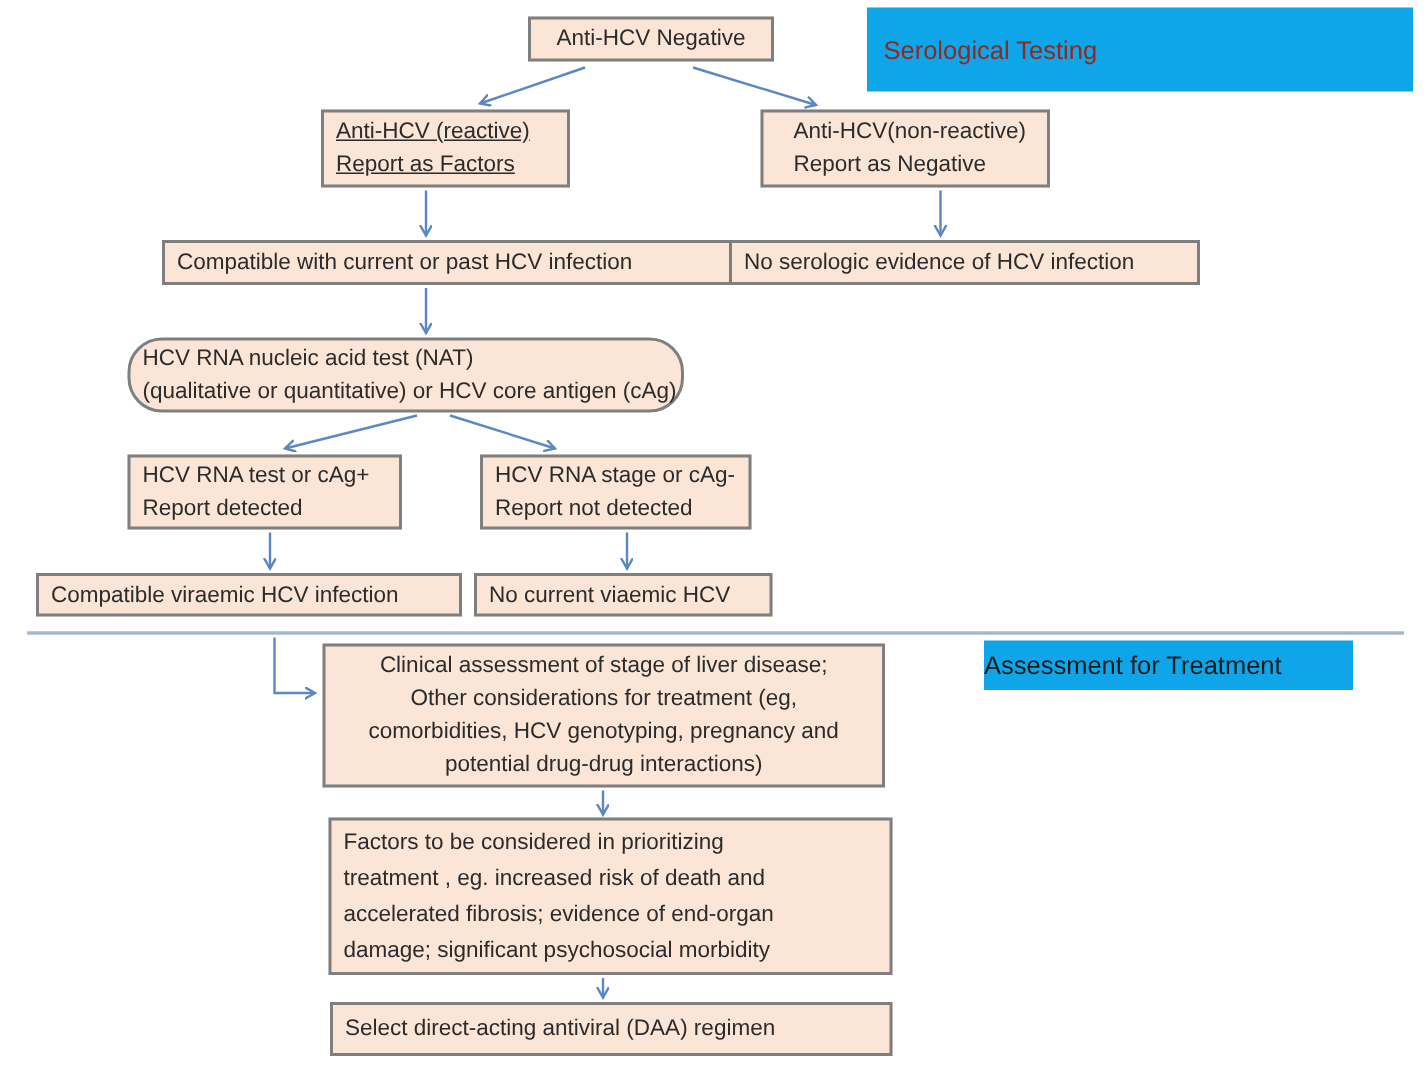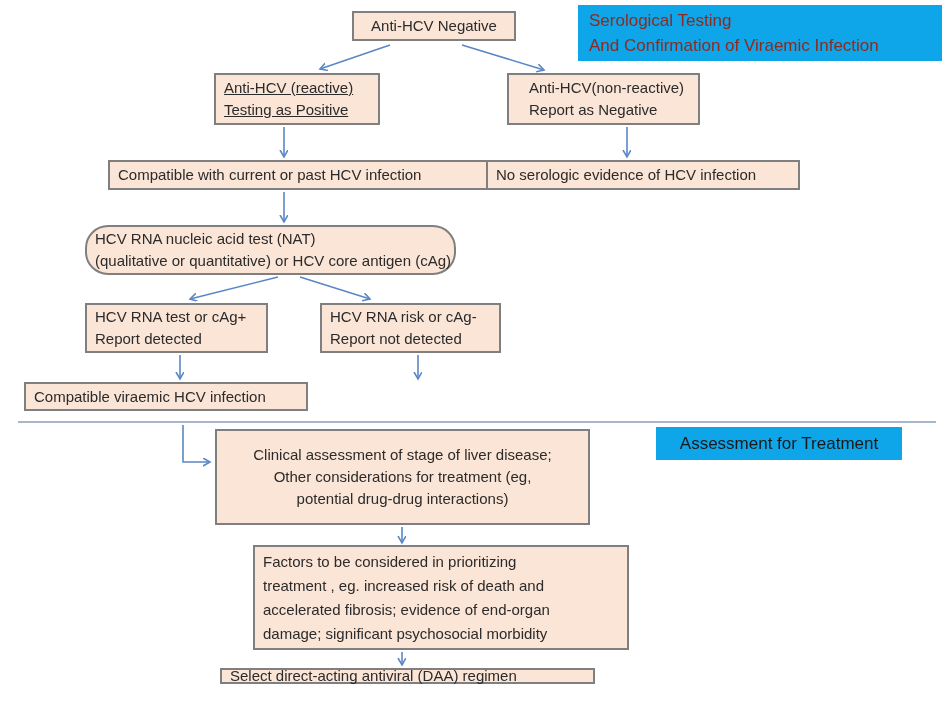--- a/index.html
+++ b/index.html
@@ -50,37 +50,37 @@
     color: #8f2a1e;
     font-size: 17px;
     line-height: 25px;
     padding-left: 11px;
   }
   .banner.assessment {
     left: 656px; top: 427px;
     width: 246px; height: 33px;
     color: #1a1a1a;
     font-size: 17px;
-    align-items: center;
+    align-items: flex-start;
   }
 
   
   .b-antibody   { left: 352px; top: 11px;  width: 164px; height: 30px; }
   .b-reactive   { left: 214px; top: 73px;  width: 166px; height: 52px; text-decoration: underline; }
   .b-nonreact   { left: 507px; top: 73px;  width: 193px; height: 52px; padding-left: 20px; }
   .b-compat     { left: 108px; top: 160px; width: 444px; height: 30px; }
   .b-noserol    { left: 486px; top: 160px; width: 314px; height: 30px; }
   .b-nat        { left: 85px;  top: 225px; width: 371px; height: 50px; border-radius: 23px; }
   .b-cagpos     { left: 85px;  top: 303px; width: 183px; height: 50px; }
   .b-cagneg     { left: 320px; top: 303px; width: 181px; height: 50px; }
   .b-compvir    { left: 24px;  top: 382px; width: 284px; height: 29px; }
   .b-nocur      { left: 316px; top: 382px; width: 199px; height: 29px; }
   .b-clinical   { left: 215px; top: 429px; width: 375px; height: 96px;  line-height: 22px; align-items: center; }
-  .b-factors    { left: 219px; top: 545px; width: 376px; height: 105px; line-height: 24px; margin-left: 34px; }
-  .b-selectdaa  { left: 220px; top: 668px; width: 375px; height: 16px; }
+  .b-factors    { left: 219px; top: 545px; width: 376px; height: 105px; line-height: 24px; }
+  .b-selectdaa  { left: 220px; top: 668px; width: 375px; height: 36px; }
 </style>
 </head>
 <body>
 
 <div id="canvas">
 
   <svg class="connectors" viewBox="0 0 950 713" xmlns="http://www.w3.org/2000/svg">
     <defs>
       <marker id="arrowhead" markerWidth="10" markerHeight="10" refX="7" refY="4" orient="auto" markerUnits="userSpaceOnUse">
         <path d="M0,0 L7,4 L0,8" fill="none" stroke="#5b87c5" stroke-width="1.6"></path>
@@ -98,34 +98,33 @@
     <line x1="300" y1="277" x2="370" y2="299" stroke="#5b87c5" stroke-width="1.6" marker-end="url(#arrowhead)"></line>
     <line x1="180" y1="355" x2="180" y2="379" stroke="#5b87c5" stroke-width="1.6" marker-end="url(#arrowhead)"></line>
     <line x1="418" y1="355" x2="418" y2="379" stroke="#5b87c5" stroke-width="1.6" marker-end="url(#arrowhead)"></line>
     <path d="M183,425 L183,462 L210,462" fill="none" stroke="#5b87c5" stroke-width="1.6" marker-end="url(#arrowhead)"></path>
     <line x1="402" y1="527" x2="402" y2="543" stroke="#5b87c5" stroke-width="1.6" marker-end="url(#arrowhead)"></line>
     <line x1="402" y1="652" x2="402" y2="665" stroke="#5b87c5" stroke-width="1.6" marker-end="url(#arrowhead)"></line>
   </svg>
 
   <div class="banner serological">
     <div class="ln">Serological Testing</div>
-    <div class="ln">And Confirmation of Viraemic Infection</div>
   </div>
 
   <div class="banner assessment">
     <div class="ln">Assessment for Treatment</div>
   </div>
 
   <div class="fbox center b-antibody">
     <div class="ln">Anti-HCV Negative</div>
   </div>
 
   <div class="fbox b-reactive">
     <div class="ln">Anti-HCV (reactive)</div>
-    <div class="ln">Testing as Positive</div>
+    <div class="ln">Report as Factors</div>
   </div>
 
   <div class="fbox b-nonreact">
     <div class="ln">Anti-HCV(non-reactive)</div>
     <div class="ln">Report as Negative</div>
   </div>
 
   <div class="fbox b-compat">
     <div class="ln">Compatible with current or past HCV infection</div>
   </div>
@@ -138,32 +137,36 @@
     <div class="ln">HCV RNA nucleic acid test (NAT)</div>
     <div class="ln">(qualitative or quantitative) or HCV core antigen (cAg)</div>
   </div>
 
   <div class="fbox b-cagpos">
     <div class="ln">HCV RNA test or cAg+</div>
     <div class="ln">Report detected</div>
   </div>
 
   <div class="fbox b-cagneg">
-    <div class="ln">HCV RNA risk or cAg-</div>
+    <div class="ln">HCV RNA stage or cAg-</div>
     <div class="ln">Report not detected</div>
   </div>
 
   <div class="fbox b-compvir">
     <div class="ln">Compatible viraemic HCV infection</div>
   </div>
 
+  <div class="fbox b-nocur">
+    <div class="ln">No current viaemic HCV</div>
+  </div>
 
   <div class="fbox wrapbox b-clinical">
     <div class="ln">Clinical assessment of stage of liver disease;</div>
     <div class="ln">Other considerations for treatment (eg,</div>
+    <div class="ln">comorbidities, HCV genotyping, pregnancy and</div>
     <div class="ln">potential drug-drug interactions)</div>
   </div>
 
   <div class="fbox wrapbox b-factors">
     <div class="ln">Factors to be considered in prioritizing</div>
     <div class="ln">treatment , eg. increased risk of death and</div>
     <div class="ln">accelerated fibrosis; evidence of end-organ</div>
     <div class="ln">damage; significant psychosocial morbidity</div>
   </div>
 

